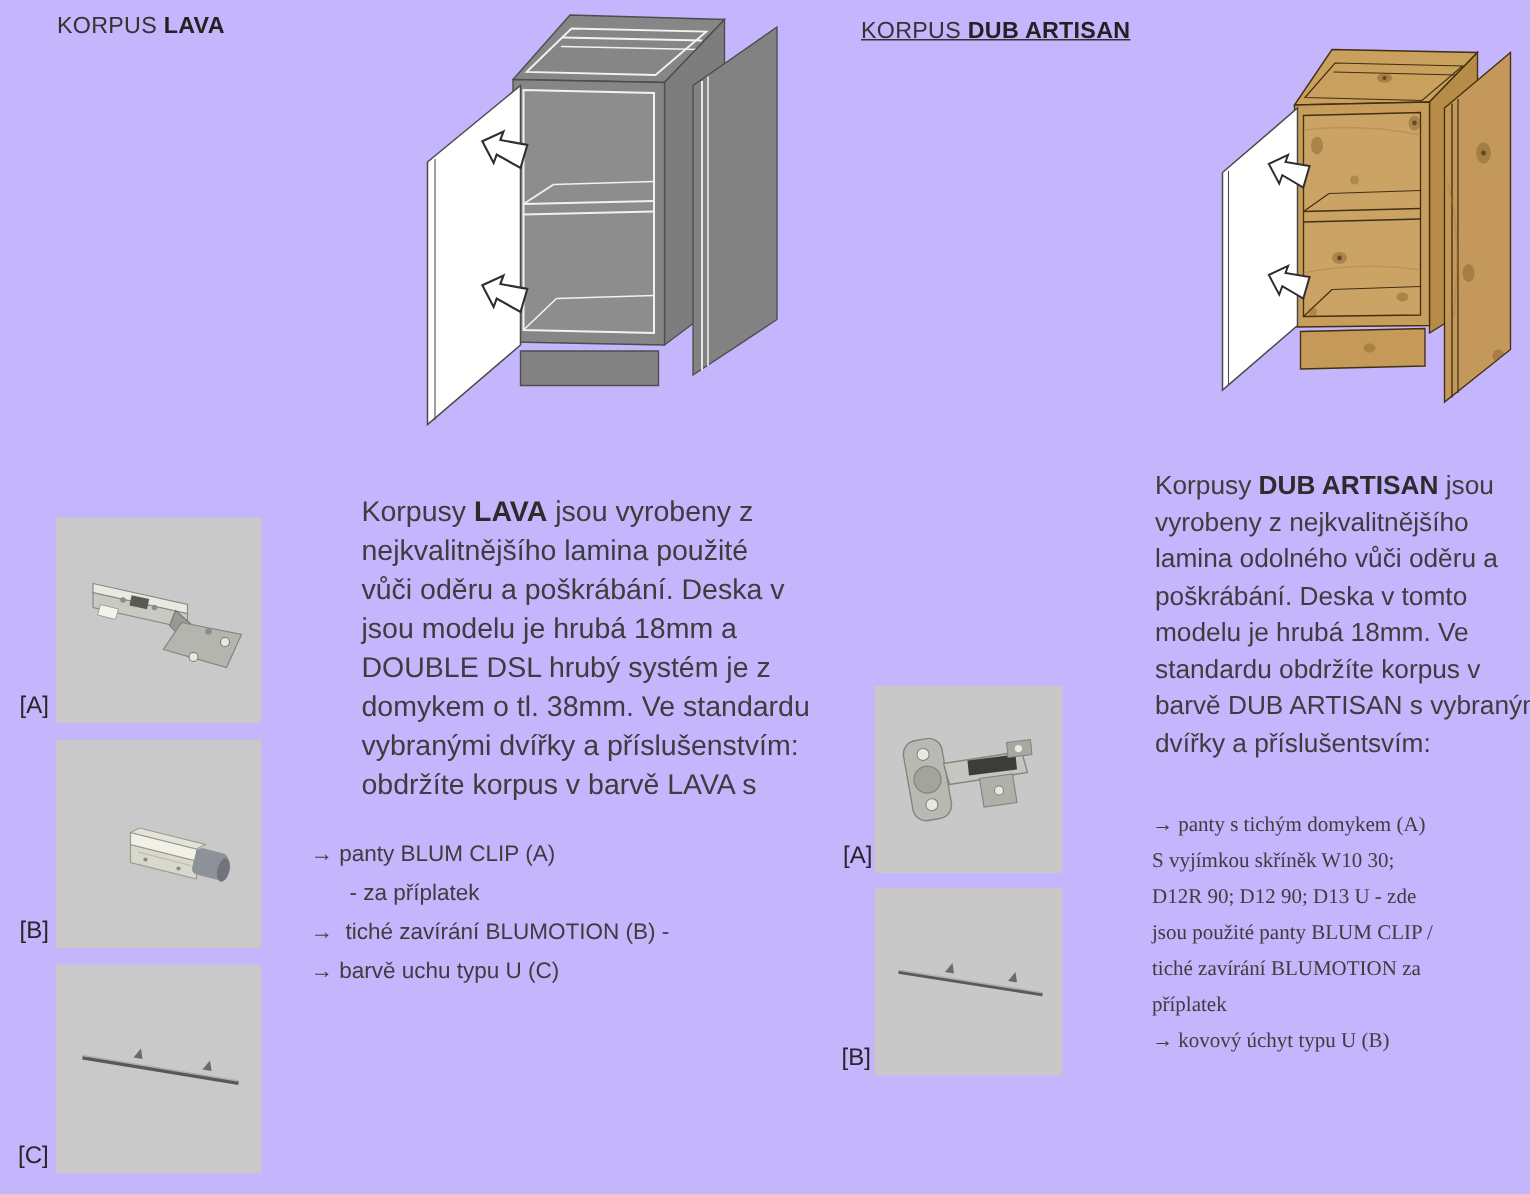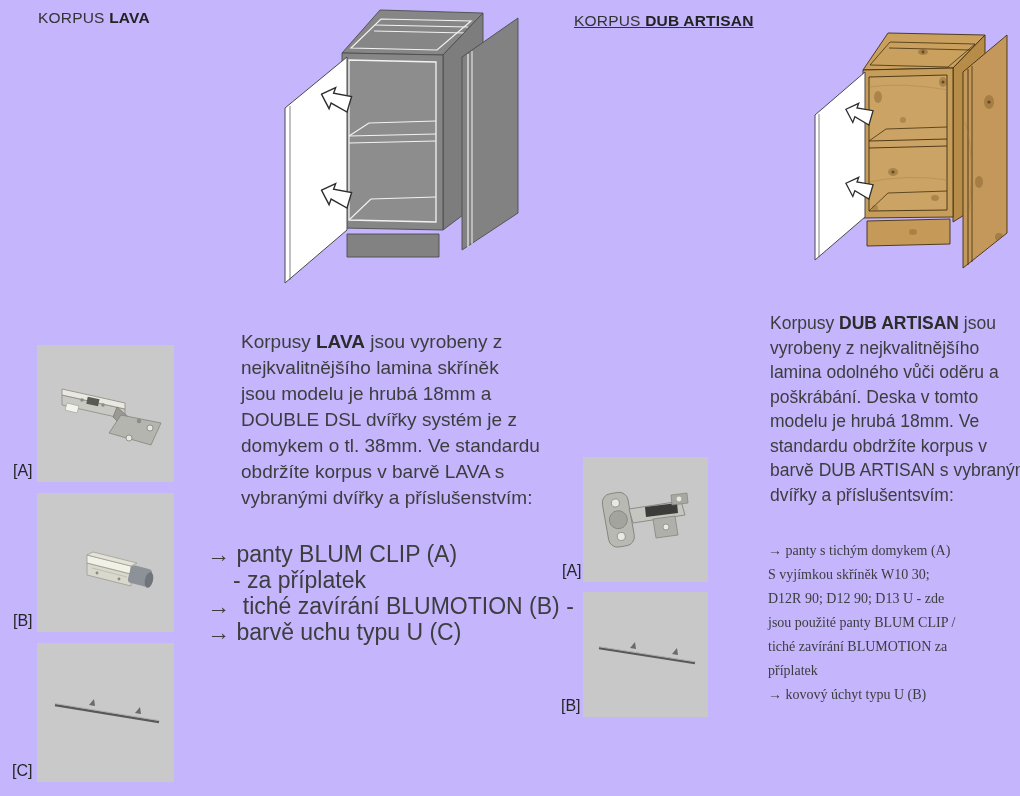--- a/index.html
+++ b/index.html
@@ -6,21 +6,21 @@
   #page{
     position:relative;width:1020px;height:796px;background:#c4b5fd;
     font-family:"Liberation Sans",sans-serif;color:#3f3f3f;overflow:hidden;
   }
   .abs{position:absolute;}
   .sec-title{font-size:15.5px;color:#333;letter-spacing:.2px;white-space:pre;}
   .sec-title .b{font-weight:700;color:#222;}
   .tline{white-space:pre;}
   .desc-mid{left:209px;top:329px;font-size:19px;line-height:26px;color:#3d3d3d;margin-left:32px;}
   .desc-mid .b{font-weight:700;color:#2c2c2c;}
-  .bullets-mid{left:207px;top:541px;font-size:23px;line-height:26px;color:#3d3d3d;}
+  .bullets-mid{left:207px;top:557px;font-size:15px;line-height:26px;color:#3d3d3d;}
   .bullets-mid .indent{padding-left:26px;}
   .desc-right{left:770px;top:311px;font-size:17.5px;line-height:24.5px;color:#3d3d3d;}
   .desc-right .b{font-weight:700;color:#2c2c2c;}
   .bullets-right{left:768px;top:539px;font-size:14px;line-height:24px;color:#3d3d3d;font-family:Liberation Serif, serif;}
   .photo{background:#c9c9c9;}
   .img-label{font-size:16px;color:#262626;white-space:pre;}
   svg{display:block;}
 </style>
 </head>
 <body>
@@ -135,26 +135,27 @@
         <polygon points="0,12 10,2 10,7 26,4 27,19 11,16 11,22" fill="#ffffff" stroke="#2e2e2e" stroke-width="1.3"></polygon>
       </g>
       <g transform="translate(47,150) rotate(20)">
         <polygon points="0,12 10,2 10,7 26,4 27,19 11,16 11,22" fill="#ffffff" stroke="#2e2e2e" stroke-width="1.3"></polygon>
       </g>
     </svg>
   </div>
 
   <div class="abs desc-mid">
     <div class="tline"><span>Korpusy </span><span class="b">LAVA</span><span> jsou vyrobeny z</span></div>
-    <div class="tline">nejkvalitnějšího lamina skříněk</div>
+    <div class="tline">nejkvalitnějšího lamina použité</div>
+    <div class="tline">vůči oděru a poškrábání. Deska v</div>
     <div class="tline">jsou modelu je hrubá 18mm a</div>
-    <div class="tline">DOUBLE DSL dvířky systém je z</div>
+    <div class="tline">DOUBLE DSL hrubý systém je z</div>
     <div class="tline">domykem o tl. 38mm. Ve standardu</div>
+    <div class="tline">vybranými dvířky a příslušenstvím:</div>
     <div class="tline">obdržíte korpus v barvě LAVA s</div>
-    <div class="tline">vybranými dvířky a příslušenstvím:</div>
   </div>
 
   <div class="abs bullets-mid">
     <div class="tline">→ panty BLUM CLIP (A)</div>
     <div class="tline indent">- za příplatek</div>
     <div class="tline">→  tiché zavírání BLUMOTION (B) -</div>
     <div class="tline">→ barvě uchu typu U (C)</div>
   </div>
 
   <div class="abs desc-right">

